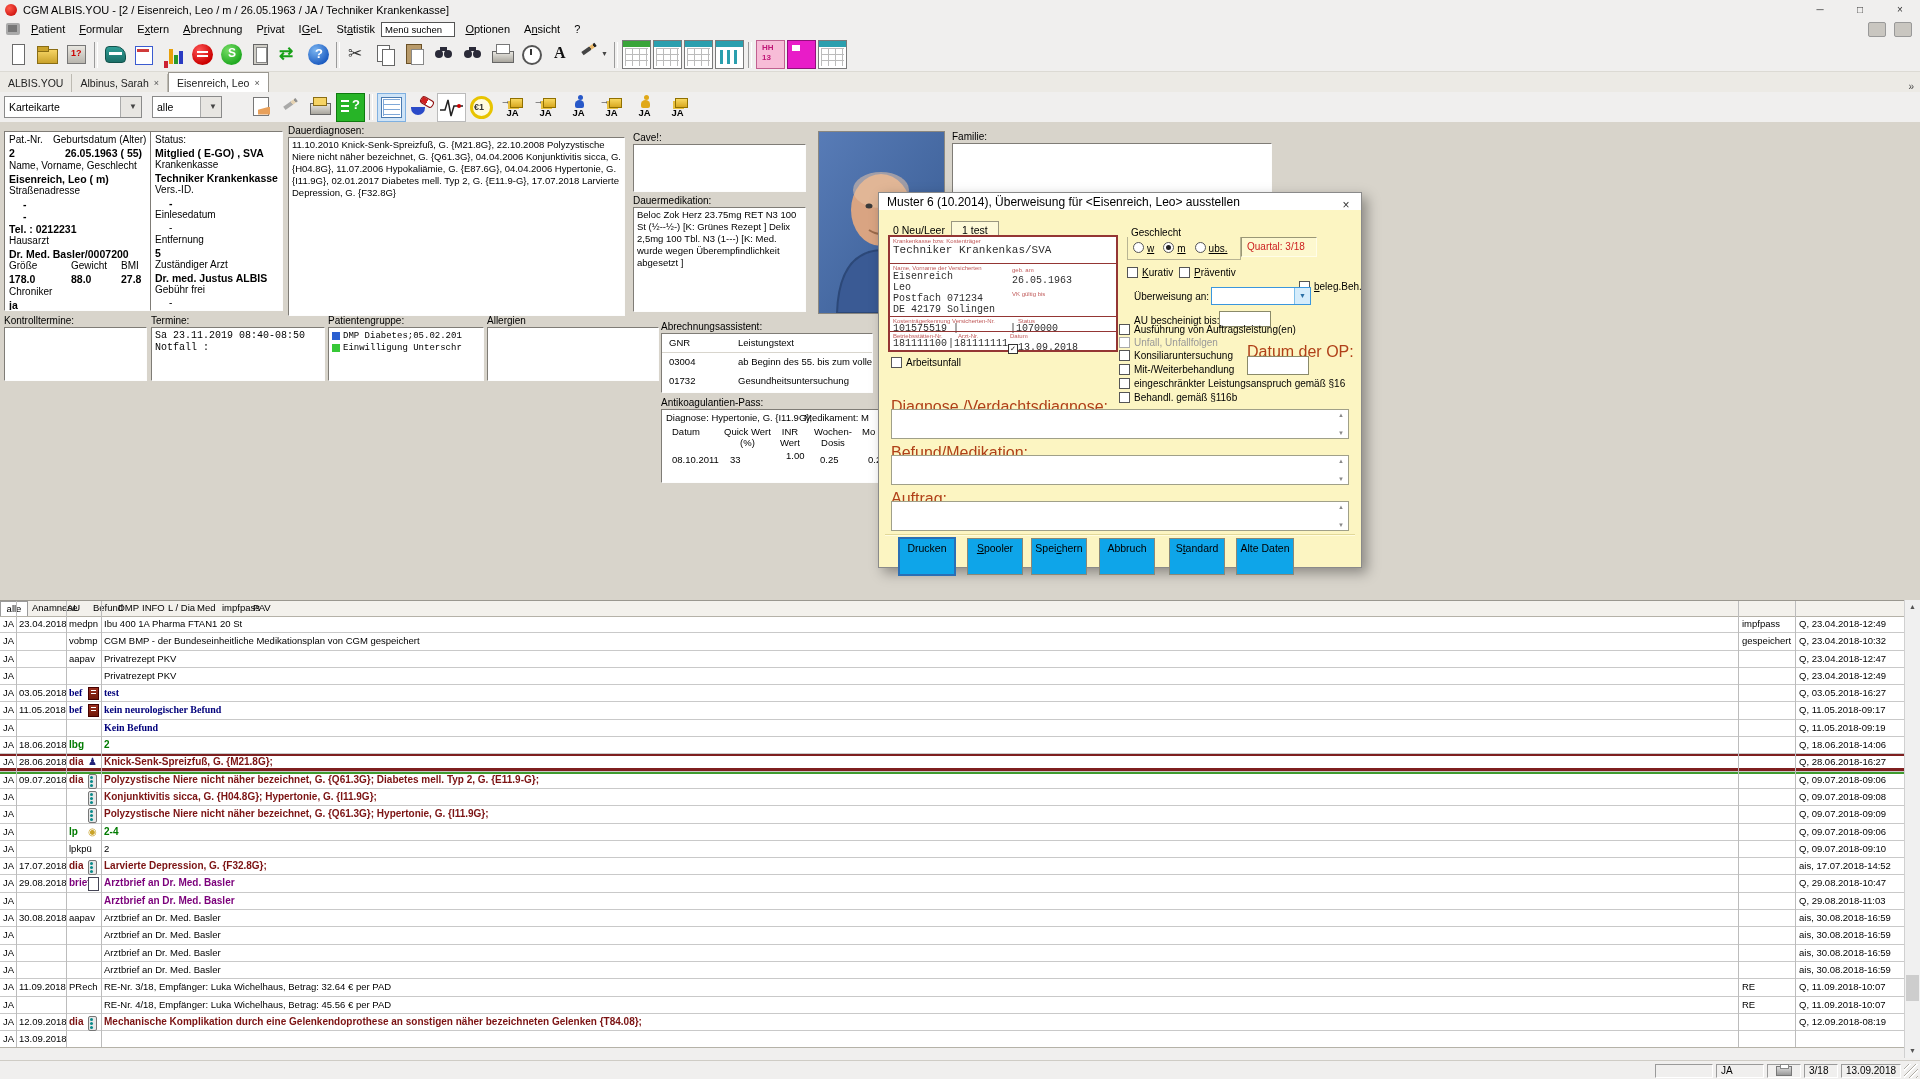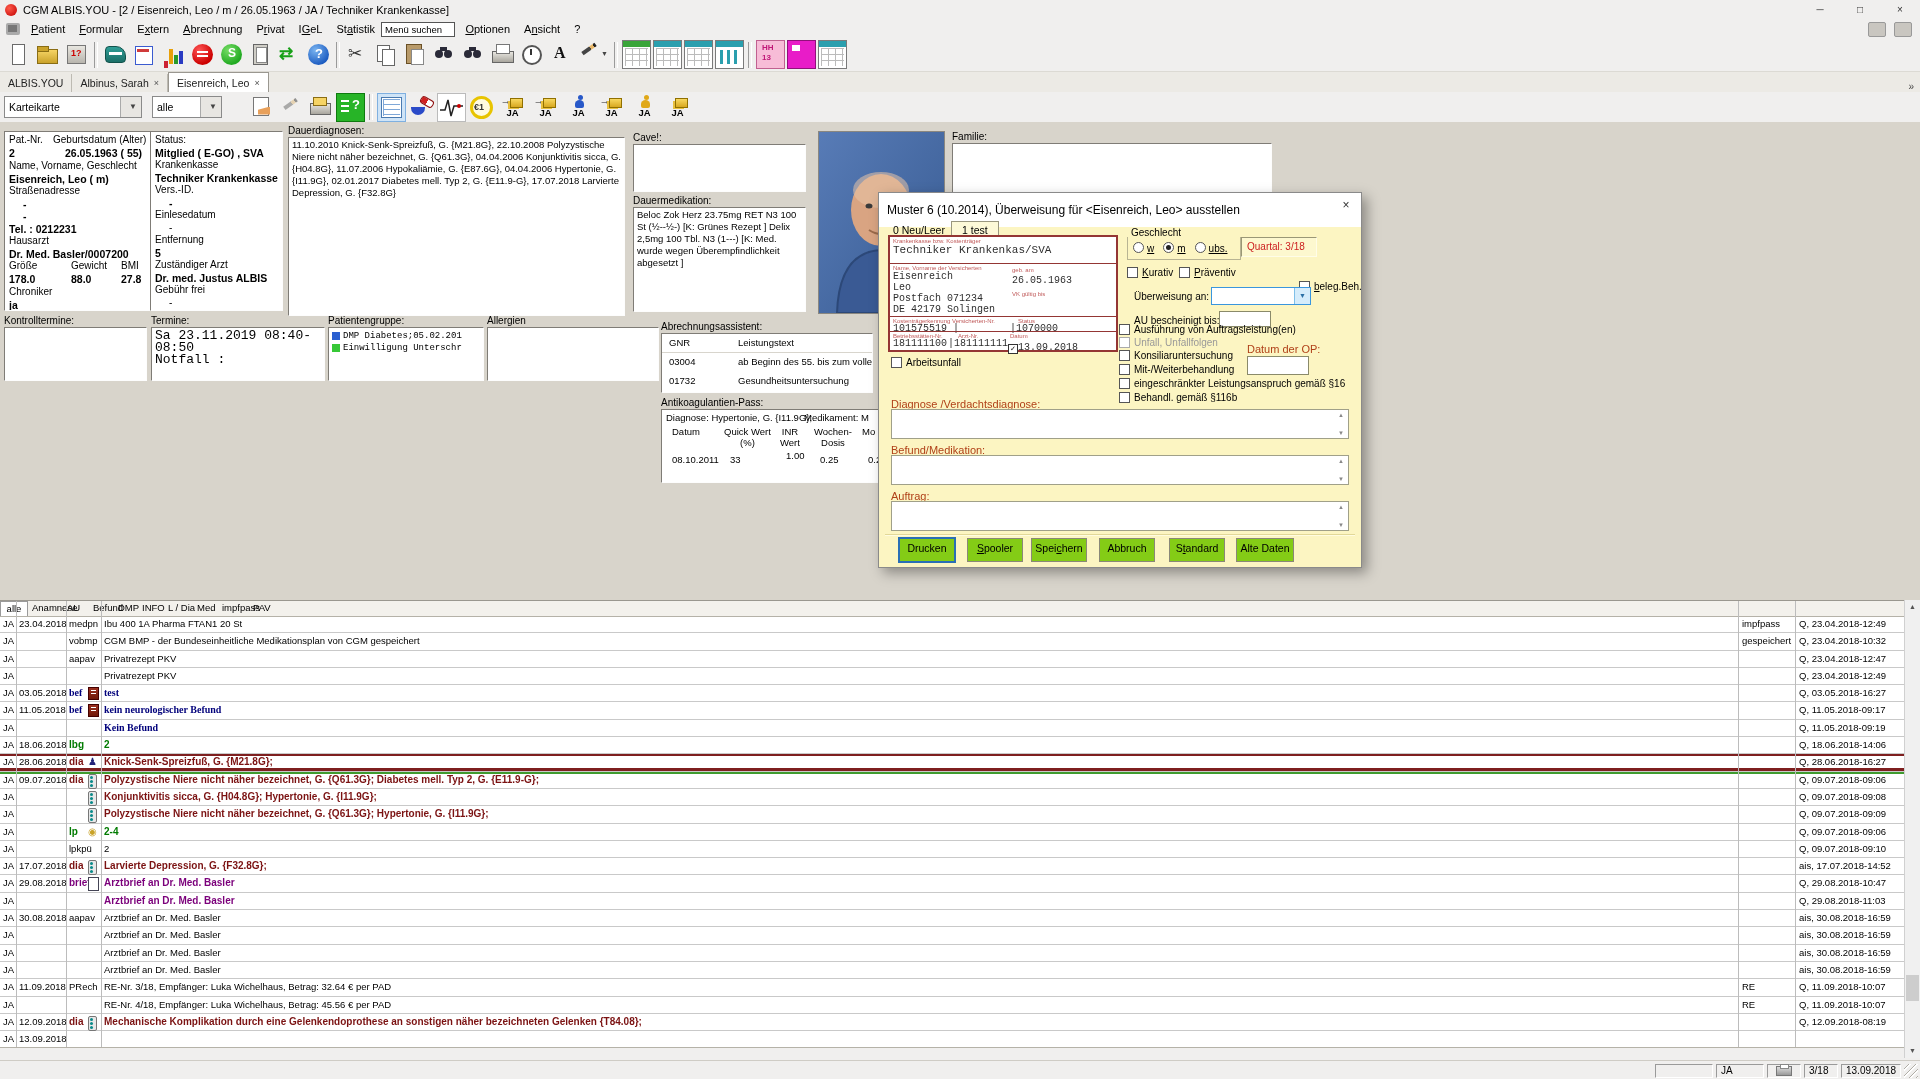--- a/index.html
+++ b/index.html
@@ -118,42 +118,42 @@
   .pval{font-size:10.5px;font-weight:bold;color:#000;white-space:nowrap;}
   .prow{position:relative;line-height:12.5px;}
   .panel{padding:2px 4px;font-size:10px;line-height:12.5px;}
   .dd-text{font-size:9.5px;line-height:12px;padding:1px 3px;}
   .mono{font-family:"Liberation Mono","DejaVu Sans Mono",monospace;}
   .pg-item{display:flex;align-items:center;gap:3px;font-size:9px;line-height:12px;font-family:"Liberation Mono",monospace;white-space:nowrap;}
   .pg-sq{width:8px;height:8px;flex:none;}
   .ab-cell{position:absolute;font-size:9.5px;white-space:nowrap;}
   
   .dlg{position:absolute;left:878px;top:192px;width:482px;height:374px;background:#fcf5c2;border:1px solid #8a8a8a;box-shadow:5px 5px 12px rgba(0,0,0,.35);z-index:20;}
-  .dlg-title{position:absolute;top:0;left:0;right:0;height:34px;background:#fff;display:flex;align-items:center;font-size:12px;padding-left:8px;box-sizing:border-box;}
+  .dlg-title{position:absolute;top:0;left:0;right:0;height:17px;background:#fff;display:flex;align-items:center;font-size:12px;padding-left:8px;box-sizing:border-box;}
   .dlg-close{margin-left:auto;width:30px;text-align:center;font-size:12px;color:#333;align-self:stretch;line-height:25px;}
   .dtab0{position:absolute;left:14px;top:31px;font-size:10.5px;}
   .dtab1{position:absolute;left:72px;top:28px;font-size:10.5px;background:#fdf9d8;border:1px solid #9a9780;border-bottom:none;padding:2px 10px 3px;}
   .card{position:absolute;left:9px;top:42px;width:226px;height:113px;background:#fff;border:2px solid #943634;box-sizing:content-box;font-family:"Liberation Mono","DejaVu Sans Mono",monospace;}
   .c-lab{font-size:6px;color:#c05a5a;font-family:"Liberation Sans",sans-serif;white-space:nowrap;}
   .c-val{font-size:10px;color:#2e2e2e;white-space:nowrap;}
   .c-sec{border-top:1px solid #943634;position:relative;padding:1px 3px;box-sizing:border-box;}
   .c-sec:first-child{border-top:none;}
   .cbx{display:inline-block;width:8px;height:8px;border:1px solid #333;background:#fff;font-size:8px;line-height:8px;text-align:center;vertical-align:-1px;}
   .dcb{position:absolute;display:flex;align-items:center;gap:4px;font-size:10px;white-space:nowrap;}
   .dcb .bx{width:9px;height:9px;border:1px solid #555;background:#fff;flex:none;}
   .dcb.gray{color:#999;}
   .dcb.gray .bx{border-color:#aaa;}
   .radio{display:inline-block;width:9px;height:9px;border:1px solid #555;border-radius:50%;background:#fff;position:relative;vertical-align:-1px;margin-right:3px;}
   .radio.sel::after{content:"";position:absolute;inset:2px;border-radius:50%;background:#222;}
   .dfield{position:absolute;background:#fff;border:1px solid #8a8a6a;box-sizing:border-box;}
   .dta{position:absolute;background:#fff;border:1px solid #a0a089;box-sizing:border-box;}
   .spin{position:absolute;right:1px;top:1px;bottom:1px;width:12px;display:flex;flex-direction:column;align-items:center;justify-content:space-between;color:#888;font-size:6px;padding:1px 0;box-sizing:border-box;}
-  .dlab{position:absolute;font-size:11px;color:#b04018;white-space:nowrap;}
+  .dlab{position:absolute;font-size:16px;color:#b04018;white-space:nowrap;}
   .dlab u,.dbtn u{text-decoration:underline;}
-  .dbtn{position:absolute;top:345px;height:24px;background:#84cc16;border:1px solid #8a8878;font-size:10.5px;text-align:center;line-height:18px;box-sizing:border-box;}
+  .dbtn{position:absolute;top:345px;height:37px;background:#0ea5e9;border:1px solid #8a8878;font-size:10.5px;text-align:center;line-height:18px;box-sizing:border-box;}
   .dbtn.default{border:1px solid #2a6fb5;outline:1px solid #2a6fb5;}
   .glabel{position:absolute;font-size:10px;white-space:nowrap;}
   
   .kartei{position:absolute;top:600px;left:0;width:1920px;height:447px;background:#fff;border-top:1px solid #9a978f;}
   .khdr{position:absolute;top:0;left:0;width:1905px;height:15px;background:#f3f1ec;border-bottom:1px solid #b5b2a8;font-size:9.5px;}
   .khdr .htab{position:absolute;left:0;top:0;width:28px;height:15px;background:#fff;border:1px solid #9a9a9a;border-bottom:none;text-align:center;line-height:14px;box-sizing:border-box;}
   .khdr span.h{position:absolute;top:1px;}
   .krows{position:absolute;top:15px;left:0;width:1905px;}
   .kr{position:relative;height:17.3px;border-bottom:1px solid #c9c9c9;box-sizing:border-box;white-space:nowrap;}
   .kr span{position:absolute;top:2px;font-size:9.5px;}
@@ -390,21 +390,21 @@
       </svg>
     </div>
 
     <span class="slab" style="left:952px;top:9px;">Familie:</span>
     <div class="box" style="left:952px;top:21px;width:320px;height:168px;"></div>
 
     <span class="slab" style="left:4px;top:193px;">Kontrolltermine:</span>
     <div class="box" style="left:4px;top:205px;width:143px;height:54px;"></div>
 
     <span class="slab" style="left:151px;top:193px;">Termine:</span>
-    <div class="box mono" id="termine-box" style="left:151px;top:205px;width:174px;height:54px;font-size:13px;line-height:12px;padding:2px 3px;">
+    <div class="box mono" id="termine-box" style="left:151px;top:205px;width:174px;height:54px;font-size:10px;line-height:12px;padding:2px 3px;">
         <div>Sa  23.11.2019  08:40-08:50</div>
         <div>Notfall :</div>
       </div>
 
     <span class="slab" style="left:328px;top:193px;">Patientengruppe:</span>
     <div class="box" id="pg-box" style="left:328px;top:205px;width:156px;height:54px;padding:2px 3px;">
         <div class="pg-item">
           <span class="pg-sq" style="background: rgb(42, 95, 208);"></span>
           <span>DMP Diabetes;05.02.201</span>
         </div>

